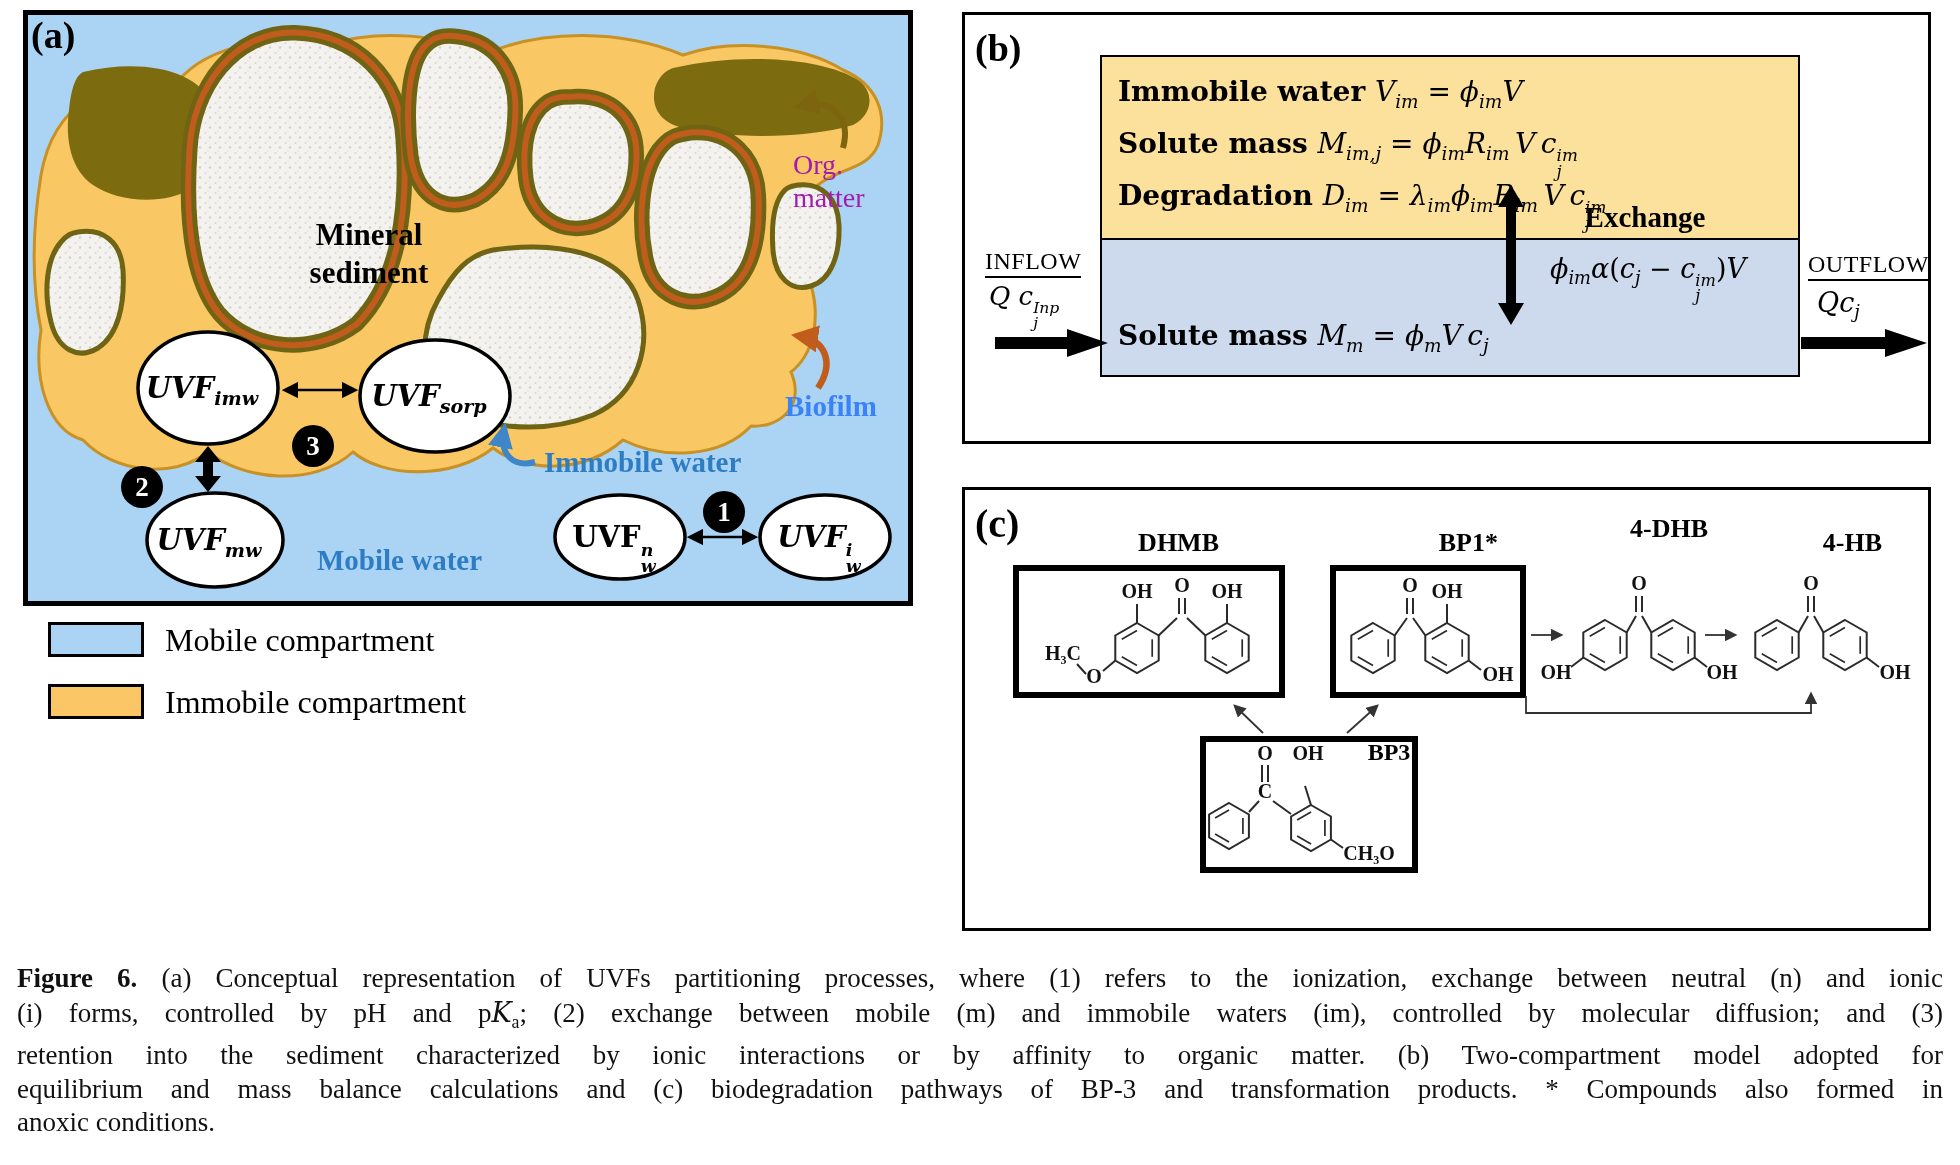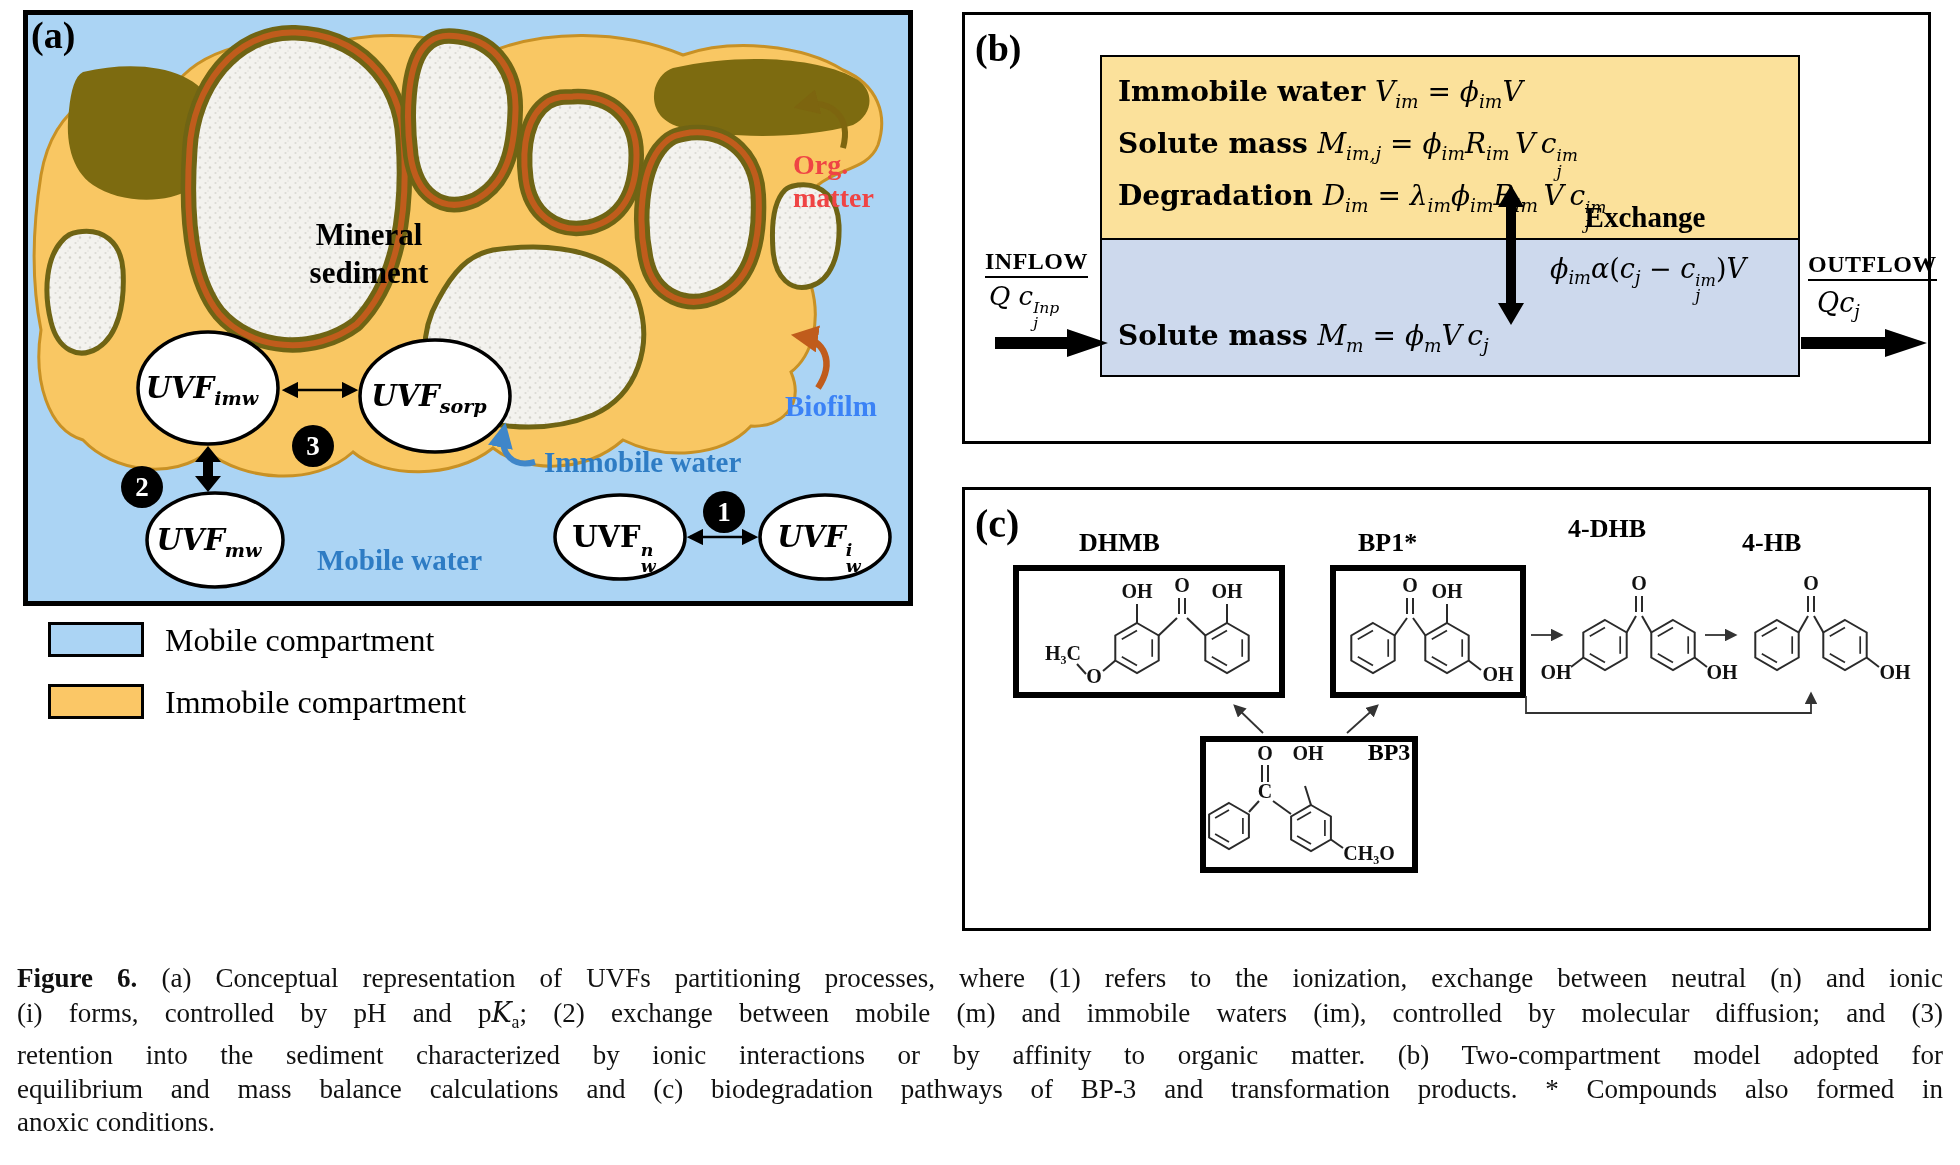--- a/index.html
+++ b/index.html
@@ -19,42 +19,42 @@
   #panel-a svg{position:absolute;left:0;top:0;}
   .pa-label{position:absolute;font-weight:bold;font-size:38px;line-height:1;}
   .node-label{position:absolute;width:128px;text-align:center;font-weight:bold;font-size:29px;
               font-family:"DejaVu Serif",serif;line-height:40px;}
   .node-label.it{font-style:italic;}
   .proc-circle{position:absolute;width:42px;height:42px;border-radius:50%;background:#000;color:#fff;
                display:flex;align-items:center;justify-content:center;font-weight:bold;font-size:27px;}
   .mineral-lbl{position:absolute;width:180px;text-align:center;font-weight:bold;font-size:31px;
                line-height:38px;white-space:pre-line;}
   .water-lbl{position:absolute;font-weight:bold;font-size:29px;color:#2e7cc4;white-space:nowrap;}
-  .org-lbl{position:absolute;font-weight:bold;font-size:28px;color:#ef4444;line-height:33px;white-space:pre-line;}
+  .org-lbl{position:absolute;font-weight:normal;font-size:28px;color:#a21caf;line-height:33px;white-space:pre-line;}
   .bio-lbl{position:absolute;font-weight:bold;font-size:29px;color:#3b82f6;}
   
   .s-olive-wide{fill:none;stroke:#6f6414;stroke-width:26px;}
   .s-biofilm{fill:none;stroke:#c05c1c;stroke-width:17px;}
   .s-grain{fill:url(#spk);stroke:#6f6414;stroke-width:5px;}
   
   .legend-swatch{position:absolute;width:96px;height:35px;border:3px solid #000;box-sizing:border-box;}
   .legend-label{position:absolute;font-size:32px;line-height:35px;}
   
   #panel-b{left:962px;top:12px;width:969px;height:432px;border:3px solid #000;box-sizing:border-box;background:#fff;}
   #inner-box{position:absolute;left:135px;top:40px;width:700px;height:322px;border:2.5px solid #000;box-sizing:border-box;}
   #immobile-half{position:absolute;left:0;top:0;width:100%;height:183px;background:#fbe19b;border-bottom:2.5px solid #000;box-sizing:border-box;}
   #mobile-half{position:absolute;left:0;top:183px;width:100%;bottom:0;background:#cdd9ed;}
   .eq-line{position:absolute;font-size:28px;white-space:nowrap;font-family:"DejaVu Serif",serif;}
-  .flow-lbl{position:absolute;font-weight:bold;font-size:24px;border-bottom:2.5px solid #000;padding-bottom:1px;letter-spacing:0.5px;}
+  .flow-lbl{position:absolute;font-weight:normal;font-size:24px;border-bottom:2.5px solid #000;padding-bottom:1px;letter-spacing:0.5px;}
   .flow-eq{position:absolute;font-size:26px;font-family:"DejaVu Serif",serif;}
   .exchange-lbl{position:absolute;font-weight:bold;font-size:29px;width:240px;text-align:center;}
   
   #panel-c{left:962px;top:487px;width:969px;height:444px;border:3px solid #000;box-sizing:border-box;background:#fff;}
   .comp-box{position:absolute;border:6px solid #000;box-sizing:border-box;background:transparent;}
-  .comp-lbl{position:absolute;width:140px;text-align:left;font-weight:bold;font-size:26px;}
+  .comp-lbl{position:absolute;width:140px;text-align:right;font-weight:bold;font-size:26px;}
   .ringhex{fill:none;stroke:#2a2a2a;stroke-width:2px;}
   .ringline{stroke:#2a2a2a;stroke-width:1.7px;}
   .bond{stroke:#2a2a2a;stroke-width:2px;fill:none;}
   .thin-arrow{stroke:#333;stroke-width:1.8px;fill:none;}
   .atom{font-family:"Liberation Serif",serif;font-size:20px;font-weight:bold;fill:#111;text-anchor:middle;}
   .bp3-name{font-family:"Liberation Serif",serif;font-size:24px;font-weight:bold;fill:#000;text-anchor:middle;}
   
   #caption{left:17px;top:962px;width:1926px;font-size:27px;color:#111;}
   .cap-line{text-align:justify;text-align-last:justify;line-height:33.5px;}
   .cap-line.last{text-align-last:left;}

